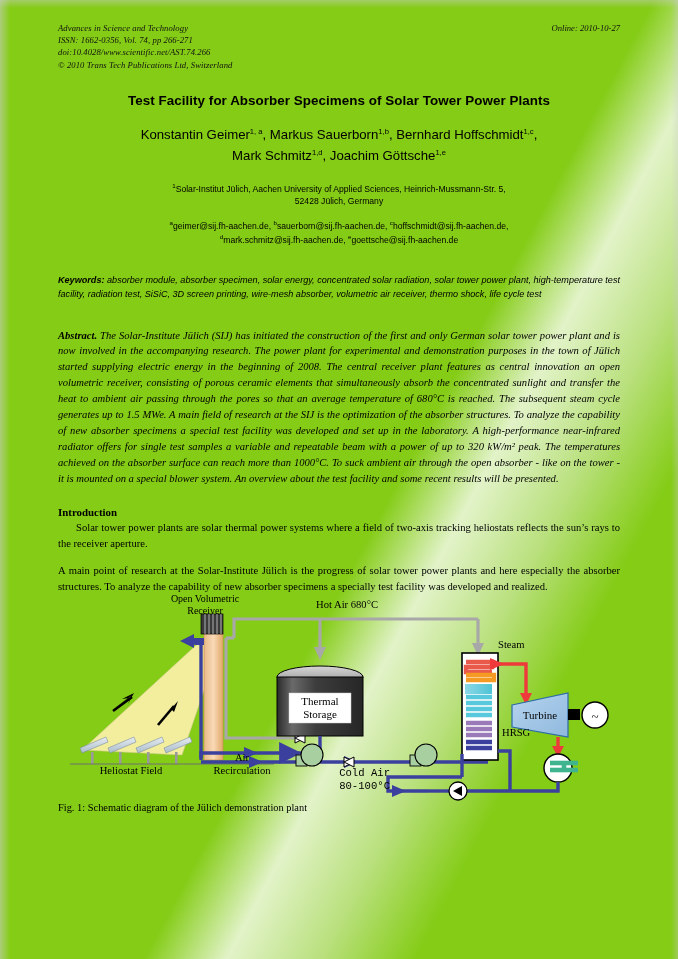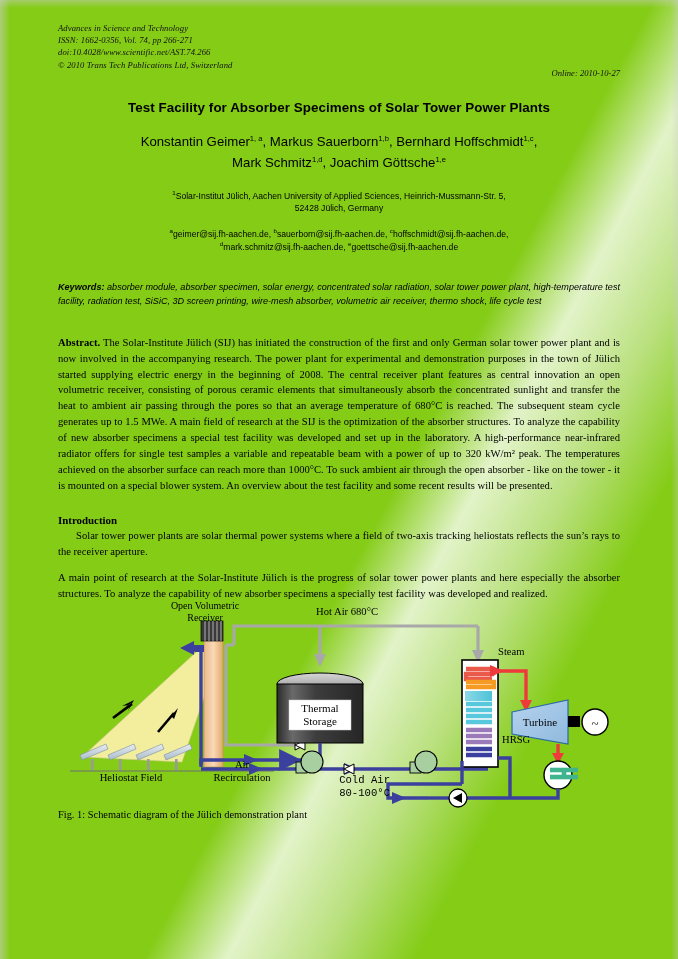--- a/index.html
+++ b/index.html
@@ -56,21 +56,20 @@
     line-height: 1.42;
     color: #111;
     letter-spacing: .1px;
   }
   .meta-right {
     font-style: italic;
     font-size: 8.6px;
     color: #111;
     padding-top: 1px;
     white-space: nowrap;
-    margin-top: 45px;
   }
 
   
   .title {
     text-align: center;
     font-family: "Liberation Sans", sans-serif;
     font-weight: bold;
     font-size: 13.4px;
     color: #000;
     margin-top: 22px;
@@ -117,20 +116,21 @@
   }
   .keywords b { font-weight: bold; }
 
   
   .abstract {
     font-size: 10.6px;
     line-height: 1.50;
     text-align: justify;
     margin-top: 26px;
     color: #000;
+    font-style: italic;
   }
   .abstract b { font-weight: bold; }
 
   
   .section-head {
     font-weight: bold;
     font-size: 10.9px;
     margin-top: 20px;
     color: #000;
   }

